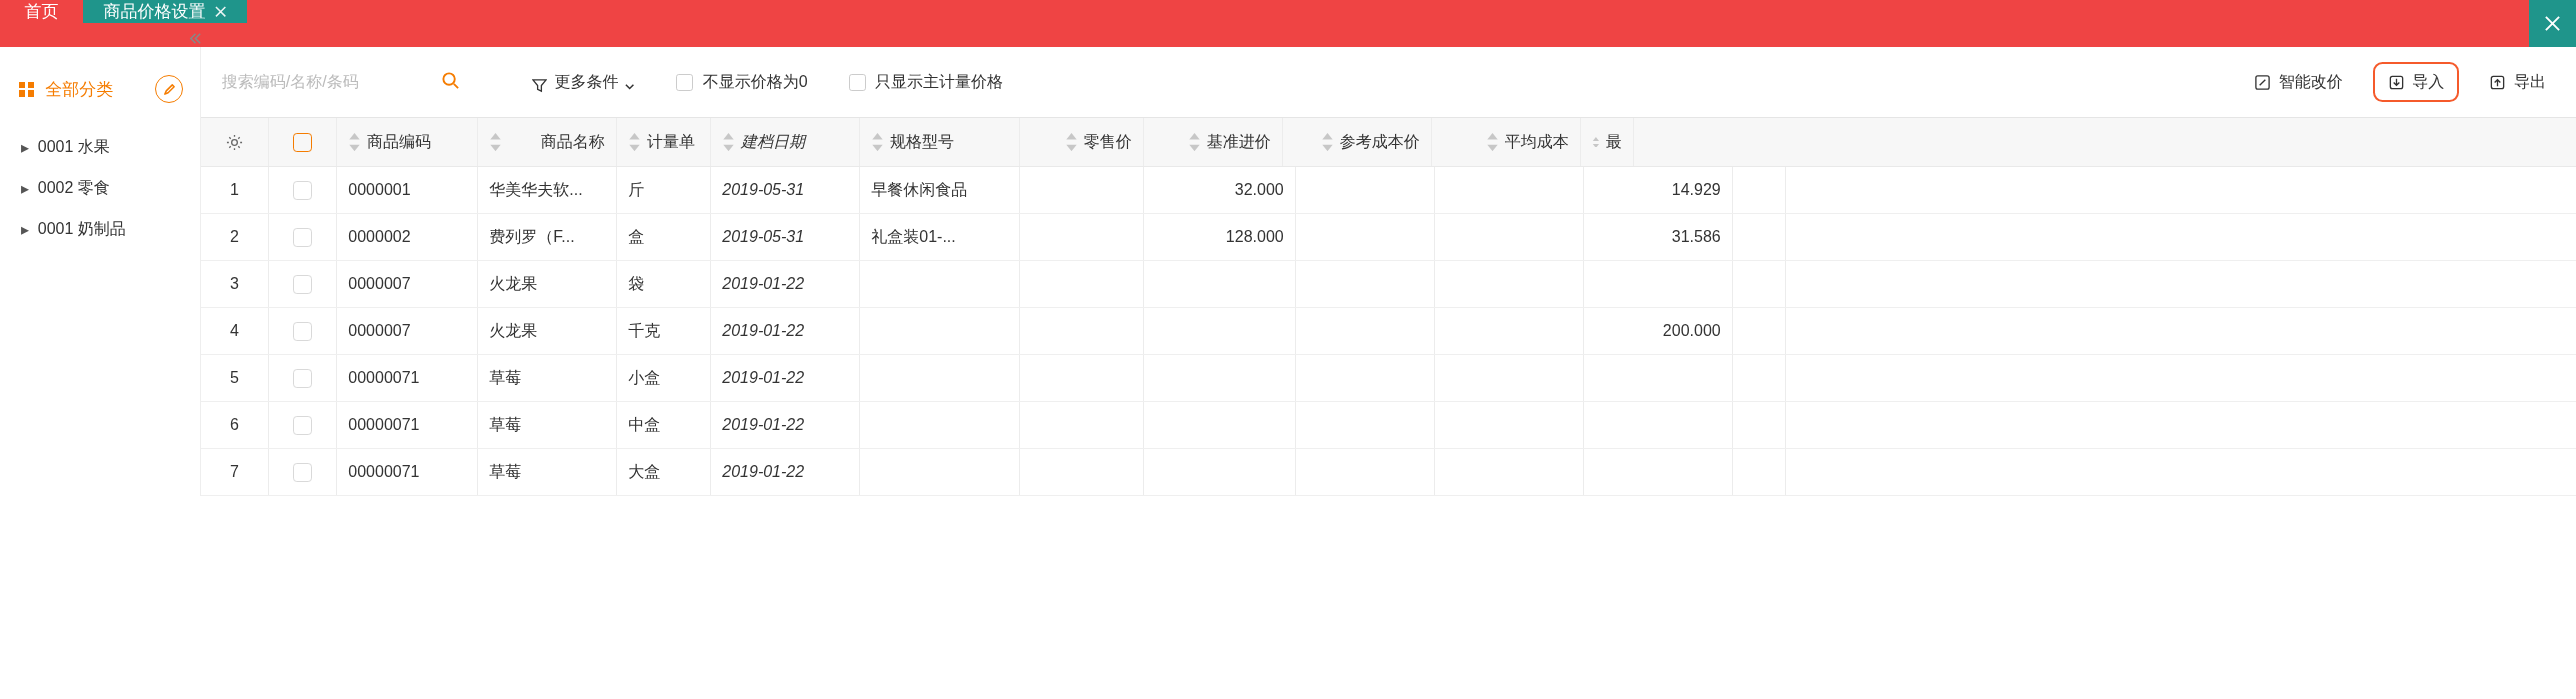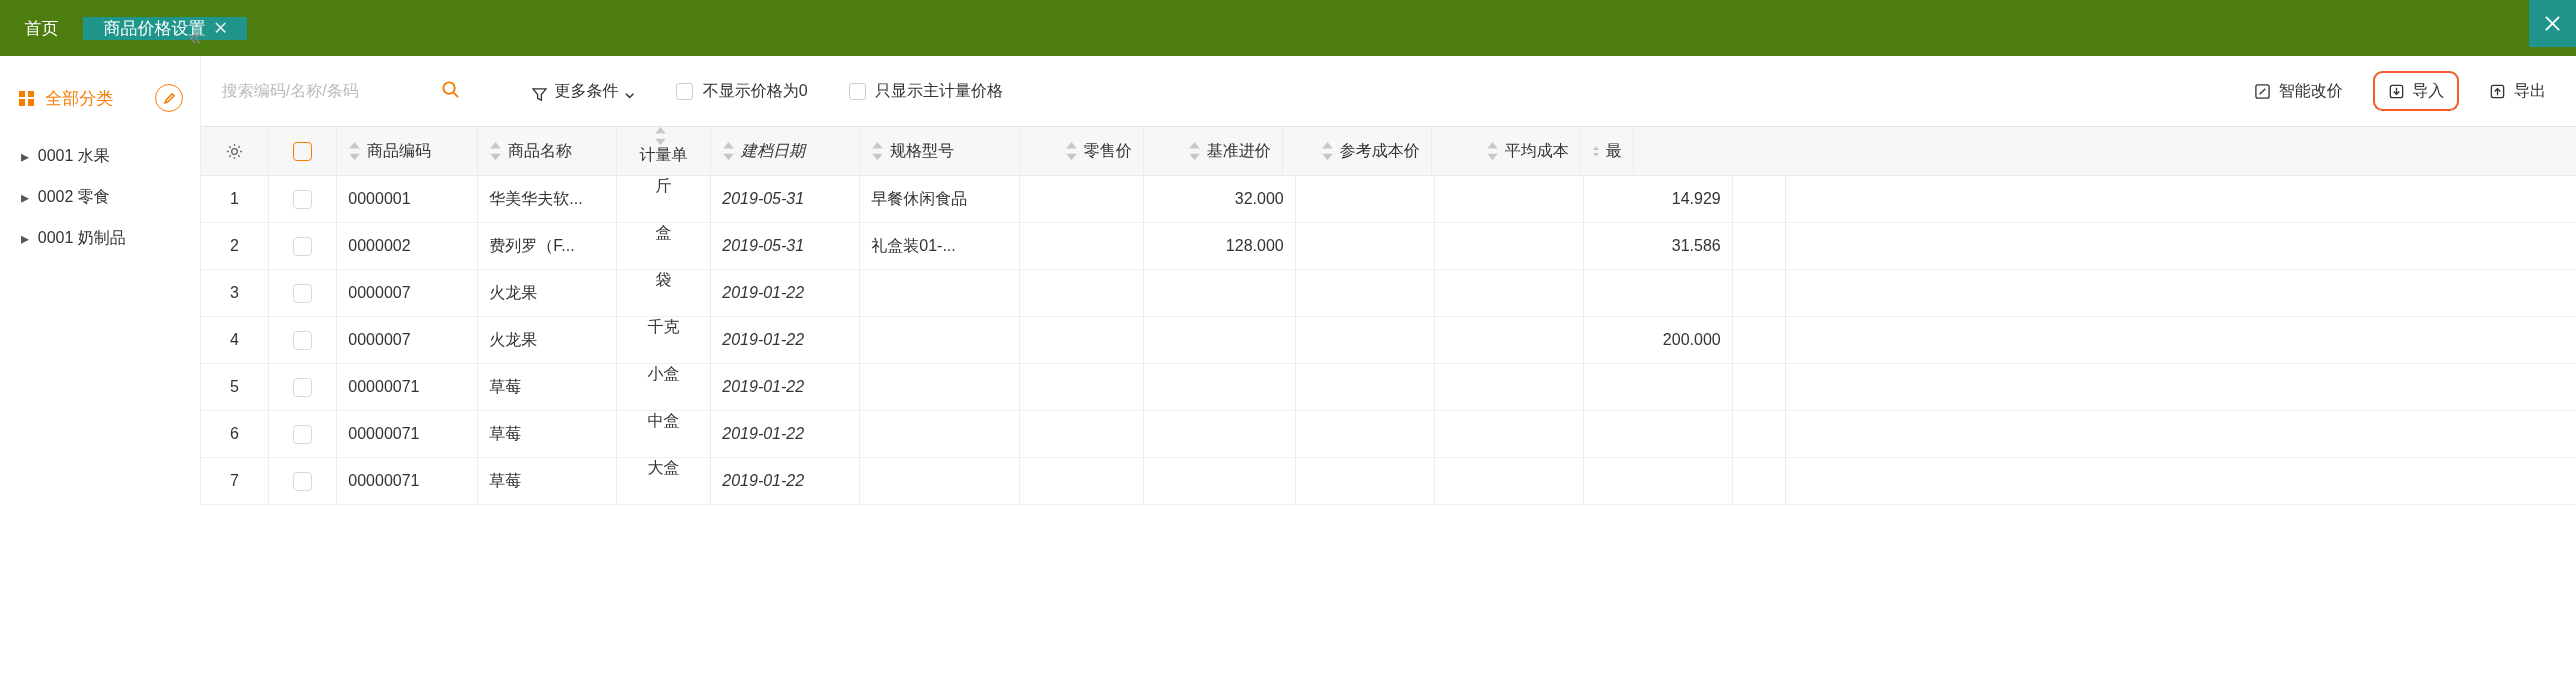--- a/index.html
+++ b/index.html
@@ -1,19 +1,19 @@
 <!DOCTYPE html>
 <html style="font-size:15px"><head>
   <meta charset="utf-8">
   <style>
     * { margin: 0; padding: 0; box-sizing: border-box; font-family: -apple-system, "PingFang SC", "Microsoft YaHei", sans-serif; }
     body { background: #fff; width: 2576px; }
 
     
-    .tabbar { background: #4d7c0f; height: 56px; display: flex; align-items: center; color: #fff; position: relative; }
+    .tabbar { background: #ef4444; height: 47px; display: flex; align-items: flex-start; color: #fff; position: relative; }
     .tab { display: flex; align-items: center; padding: 0 20.7px; font-size: 17px; cursor: pointer; }
     .tab.home { padding: 0 24.4px; }
     .tab.active { background: #1f958b; }
     .tab-close { margin-left: 9.4px; font-size: 15px; opacity: .9; }
     .tabbar-close { position: absolute; right: 0; top: 0; width: 47px; height: 47px; background: #1f958b; display:flex; align-items:center; justify-content:center; cursor:pointer; }
 
     .content { display: flex; }
 
     
     .sidebar { width: 201px; border-right: 0.9px solid #eee; padding-top: 28px; }
@@ -52,22 +52,22 @@
     .th.right, .td.right { justify-content:flex-end; }
     .th .sort { width:13px; margin-right:5.6px; opacity:.5; }
     .trow { height: 47px; font-size: 16px; color:#333; border-bottom:0.9px solid #efefef; }
     .row-chk { width:19px; height:19px; border:1.4px solid #d9d9d9; border-radius:3.8px; }
     .head-chk { width:19px; height:19px; border:1.9px solid #f57c00; border-radius:3.8px; }
 
     
     .c-gear  { width: 68px; }
     .c-chk   { width: 68px; }
     .c-code  { width: 141px; }
-    .c-name  { width: 139px; }
-    .c-unit  { width: 94px; flex-direction: column; }
+    .c-name  { width: 139px; justify-content: space-between; }
+    .c-unit  { width: 94px; }
     .c-date  { width: 149px; font-style: italic; }
     .c-spec  { width: 160px; }
     .c-retail{ width: 124px; }
     .c-whol  { width: 152px; }
     .c-purch { width: 139px; }
     .c-refc  { width: 149px; }
     .c-avgc  { width: 149px; }
     .c-last  { width: 53px; }
 
     svg { display:block; }

